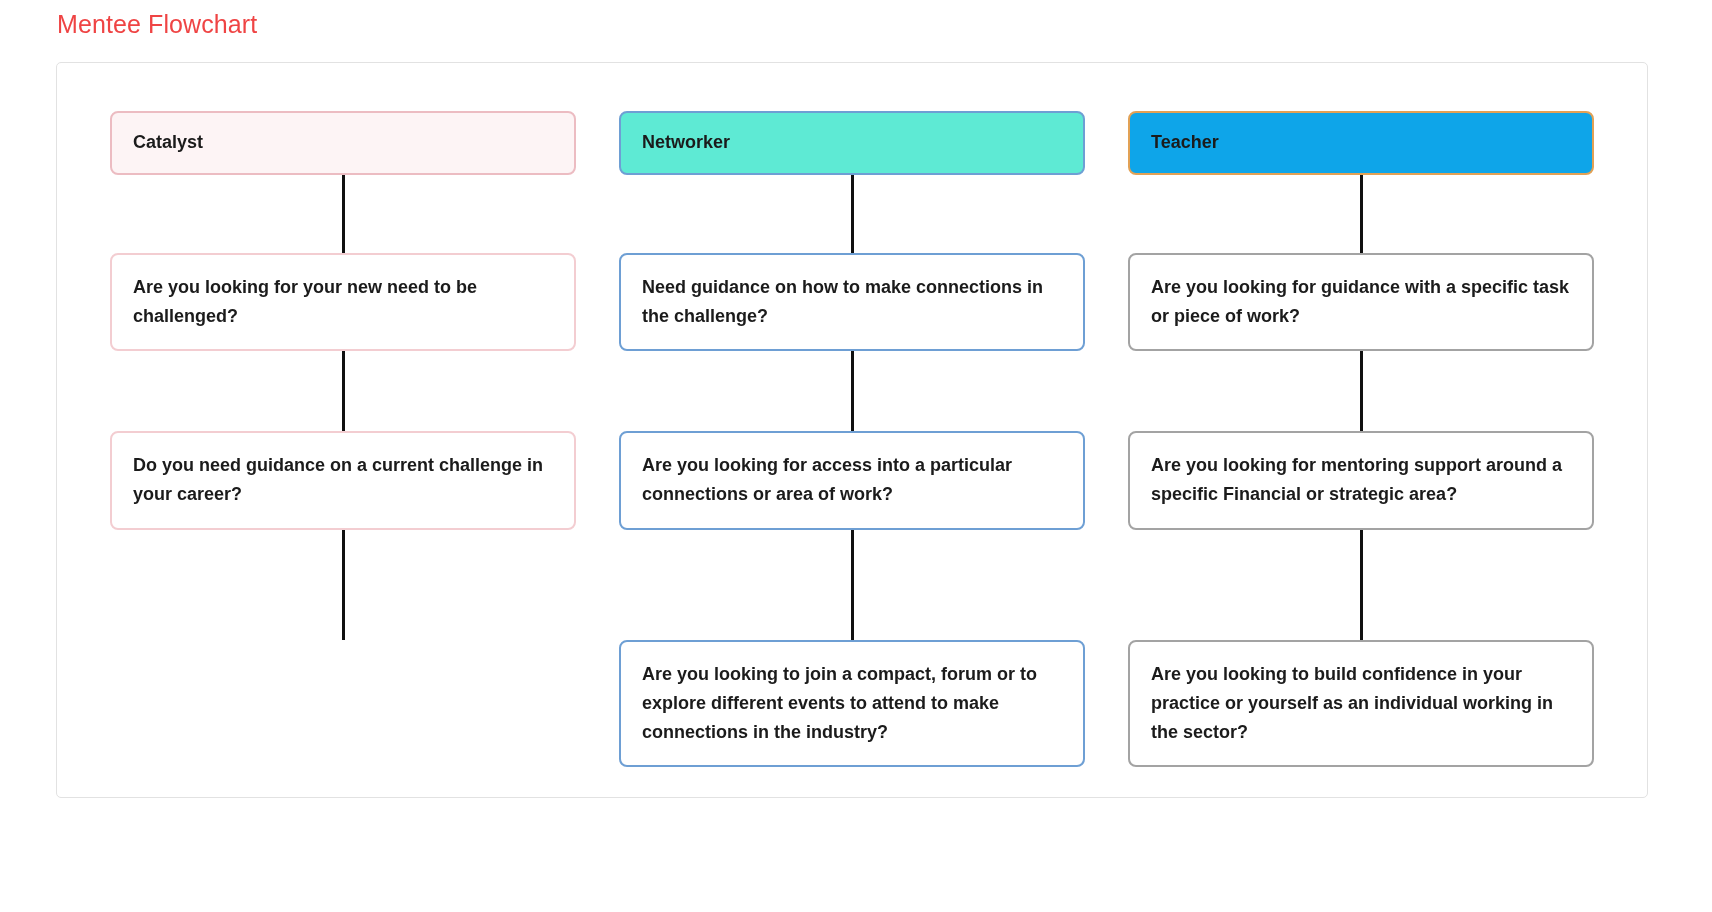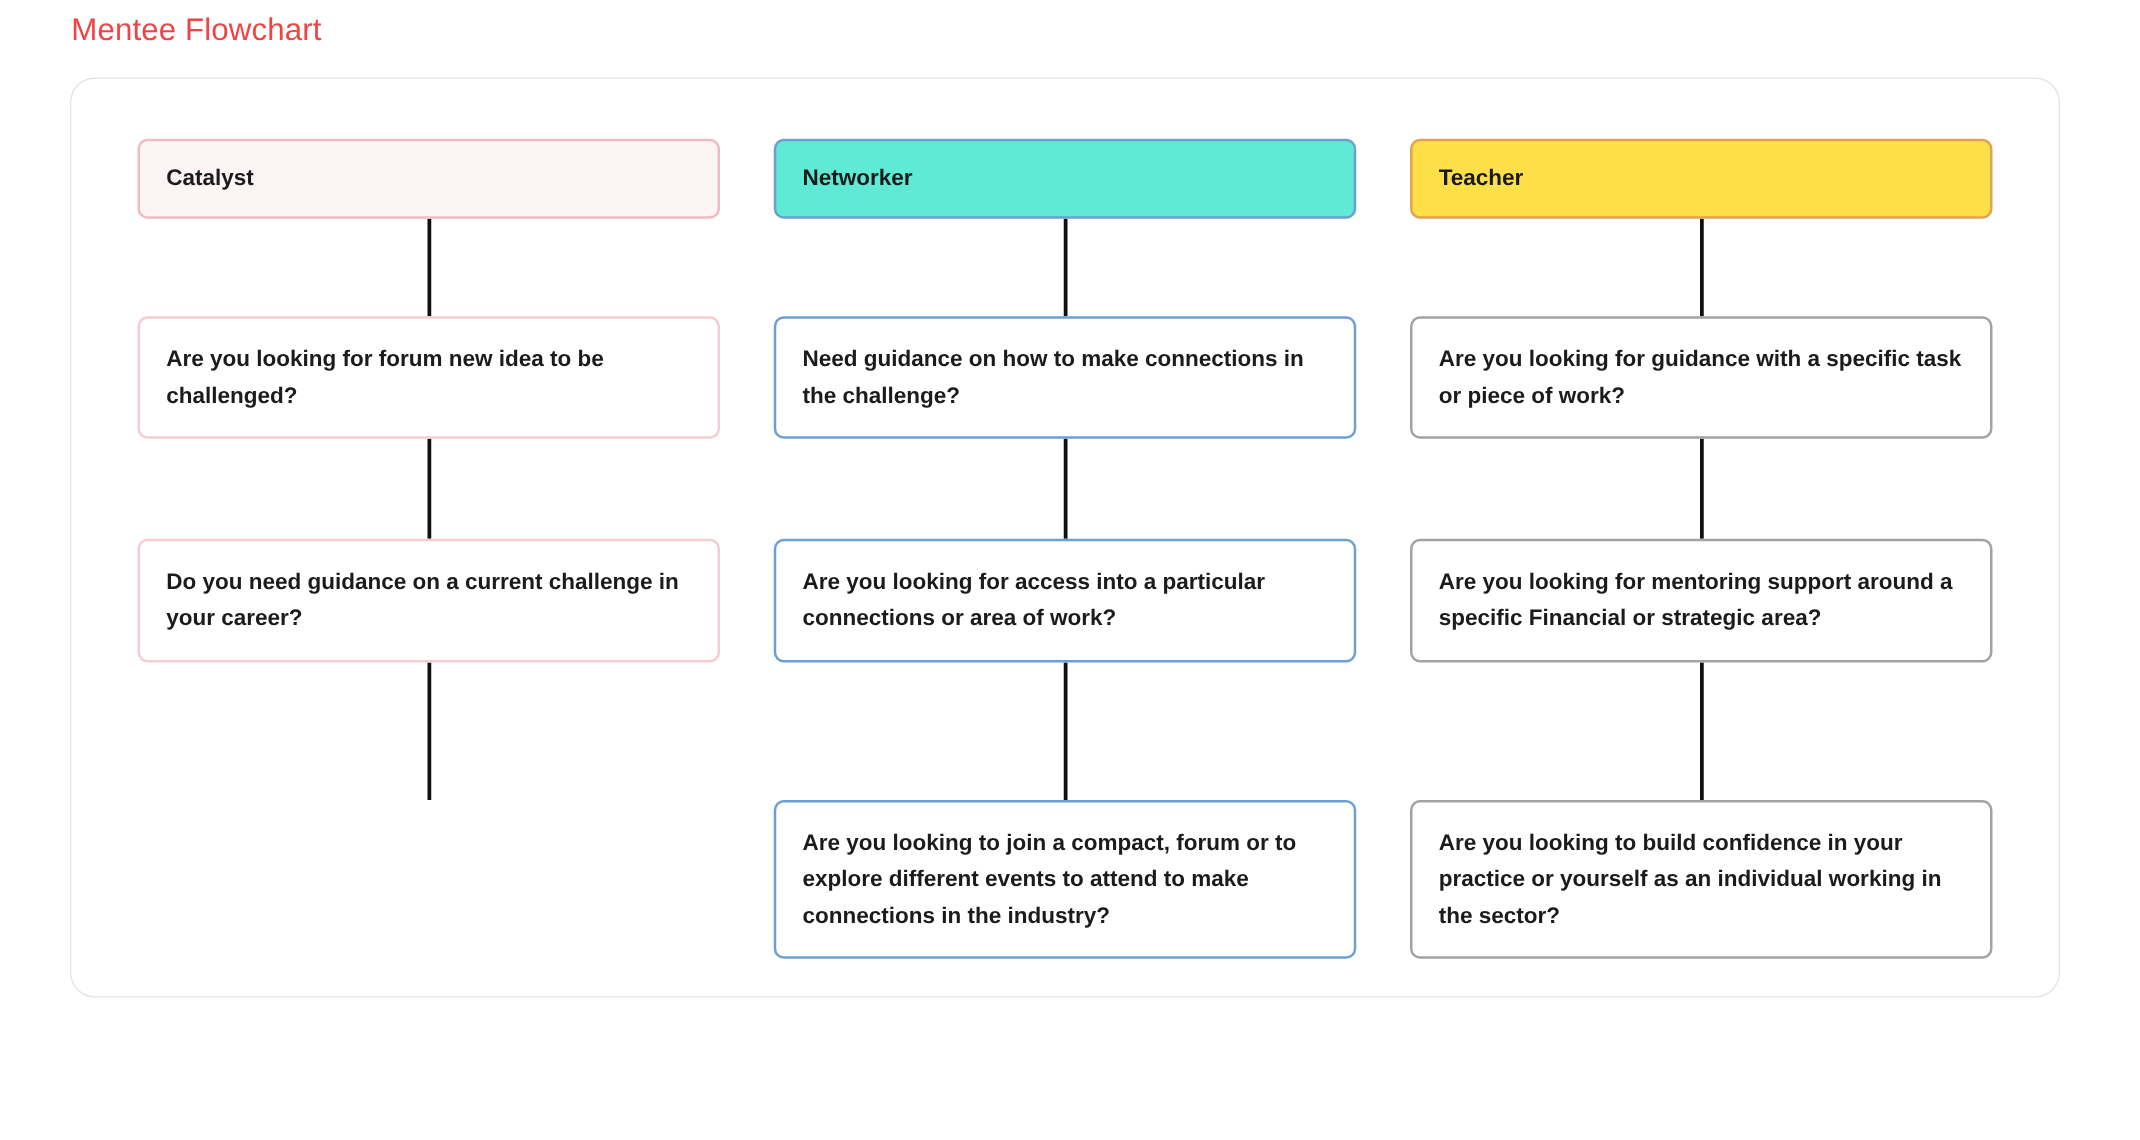--- a/index.html
+++ b/index.html
@@ -26,21 +26,21 @@
   }
 
   #flow-container {
     position: absolute;
     left: 56px;
     top: 62px;
     width: 1592px;
     height: 736px;
     box-sizing: border-box;
     border: 1px solid #e2e2e2;
-    border-radius: 20px;
+    border-radius: 5px;
     background: #ffffff;
   }
 
   #columns {
     position: absolute;
     left: 0;
     top: 0;
     width: 100%;
     height: 100%;
     display: flex;
@@ -117,21 +117,21 @@
   
   .theme-networker .node { border: 2px solid #6e9fd4; }
   .theme-networker .node-header {
     background: #5eead4;
     border: 2px solid #6e9fd4;
   }
 
   
   .theme-teacher .node { border: 2px solid #a3a3a3; }
   .theme-teacher .node-header {
-    background: #fde047;
+    background: #0ea5e9;
     border: 2px solid #e2a155;
   }
 
   
   .row-slot { display: flex; flex-direction: column; }
   .row-1 { min-height: 64px; }
   .row-2 { min-height: 96px; }
   .row-3 { min-height: 96px; }
   .row-4 { min-height: 130px; }
 </style>
@@ -148,21 +148,21 @@
       <div class="row-slot row-1">
         <div class="node node-header">
           <span class="node-title">Catalyst</span>
         </div>
       </div>
 
       <div class="connector conn-1"></div>
 
       <div class="row-slot row-2">
         <div class="node">
-          <span class="node-text">Are you looking for forum new idea to be challenged?</span>
+          <span class="node-text">Are you looking for your new need to be challenged?</span>
         </div>
       </div>
 
       <div class="connector conn-2"></div>
 
       <div class="row-slot row-3">
         <div class="node">
           <span class="node-text">Do you need guidance on a current challenge in your career?</span>
         </div>
       </div>

